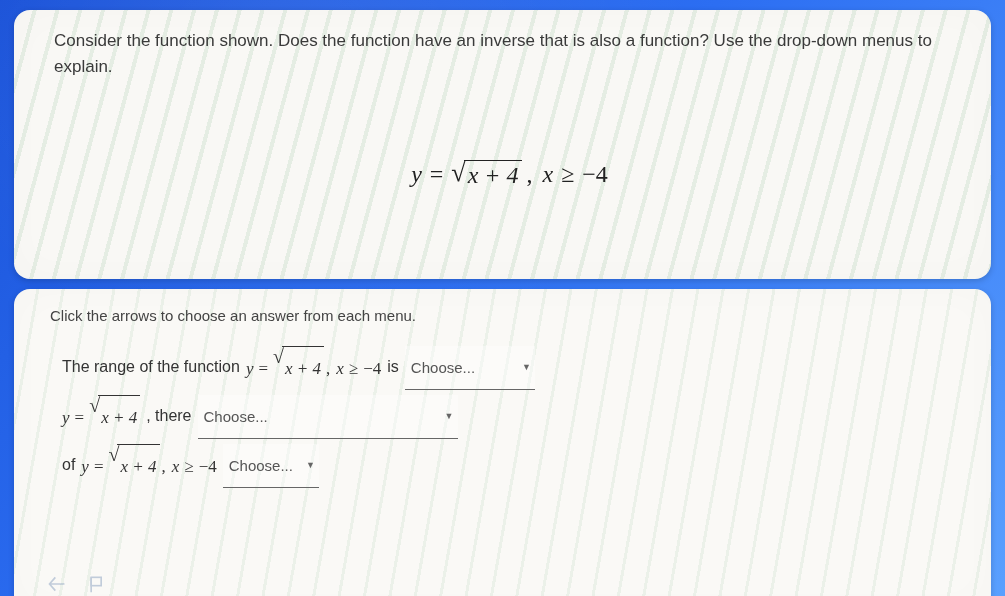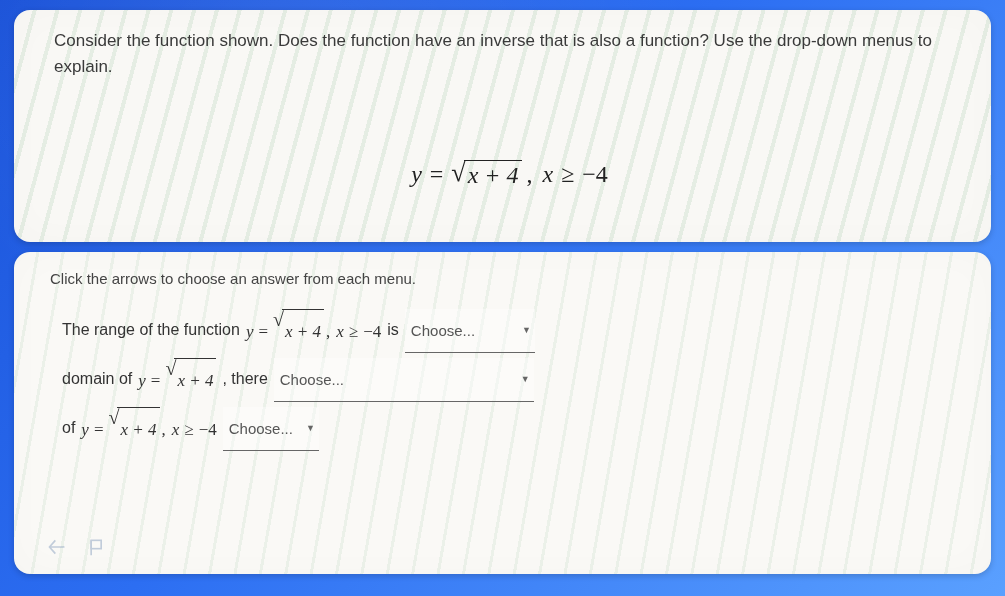--- a/index.html
+++ b/index.html
@@ -19,21 +19,21 @@
   }
   .card {
     background: #fdfcfa;
     border-radius: 16px;
     margin: 10px 14px 8px 14px;
     padding: 18px 26px 18px 36px;
     position: relative;
     box-shadow: 0 2px 6px rgba(0,0,0,0.18), inset 0 0 40px rgba(0,0,0,0.02);
   }
   .card.top {
-    height: 232px;
+    height: 269px;
     background:
       repeating-linear-gradient(105deg,
         rgba(180,210,180,0.0) 0px,
         rgba(180,210,180,0.0) 18px,
         rgba(170,205,175,0.25) 18px,
         rgba(170,205,175,0.25) 22px
       ),
       #f9f8f5;
     padding-left: 40px;
   }
@@ -194,21 +194,20 @@
         <span style="font-style:normal">−4</span>
       </span>
       <span>is</span>
       <span class="dropdown vwide">
         <span>Choose...</span>
         <span class="caret">▼</span>
       </span>
     </div>
 
     <div class="line">
-      <span>domain of</span>
       <span class="mini-formula">
         <span>y</span>
         <span style="font-style:normal;padding:0 3px">=</span>
         <span class="sqrt">
           <span class="radical">√</span>
           <span class="radicand">x + 4</span>
         </span>
       </span>
       <span>, there</span>
       <span class="dropdown wide">

